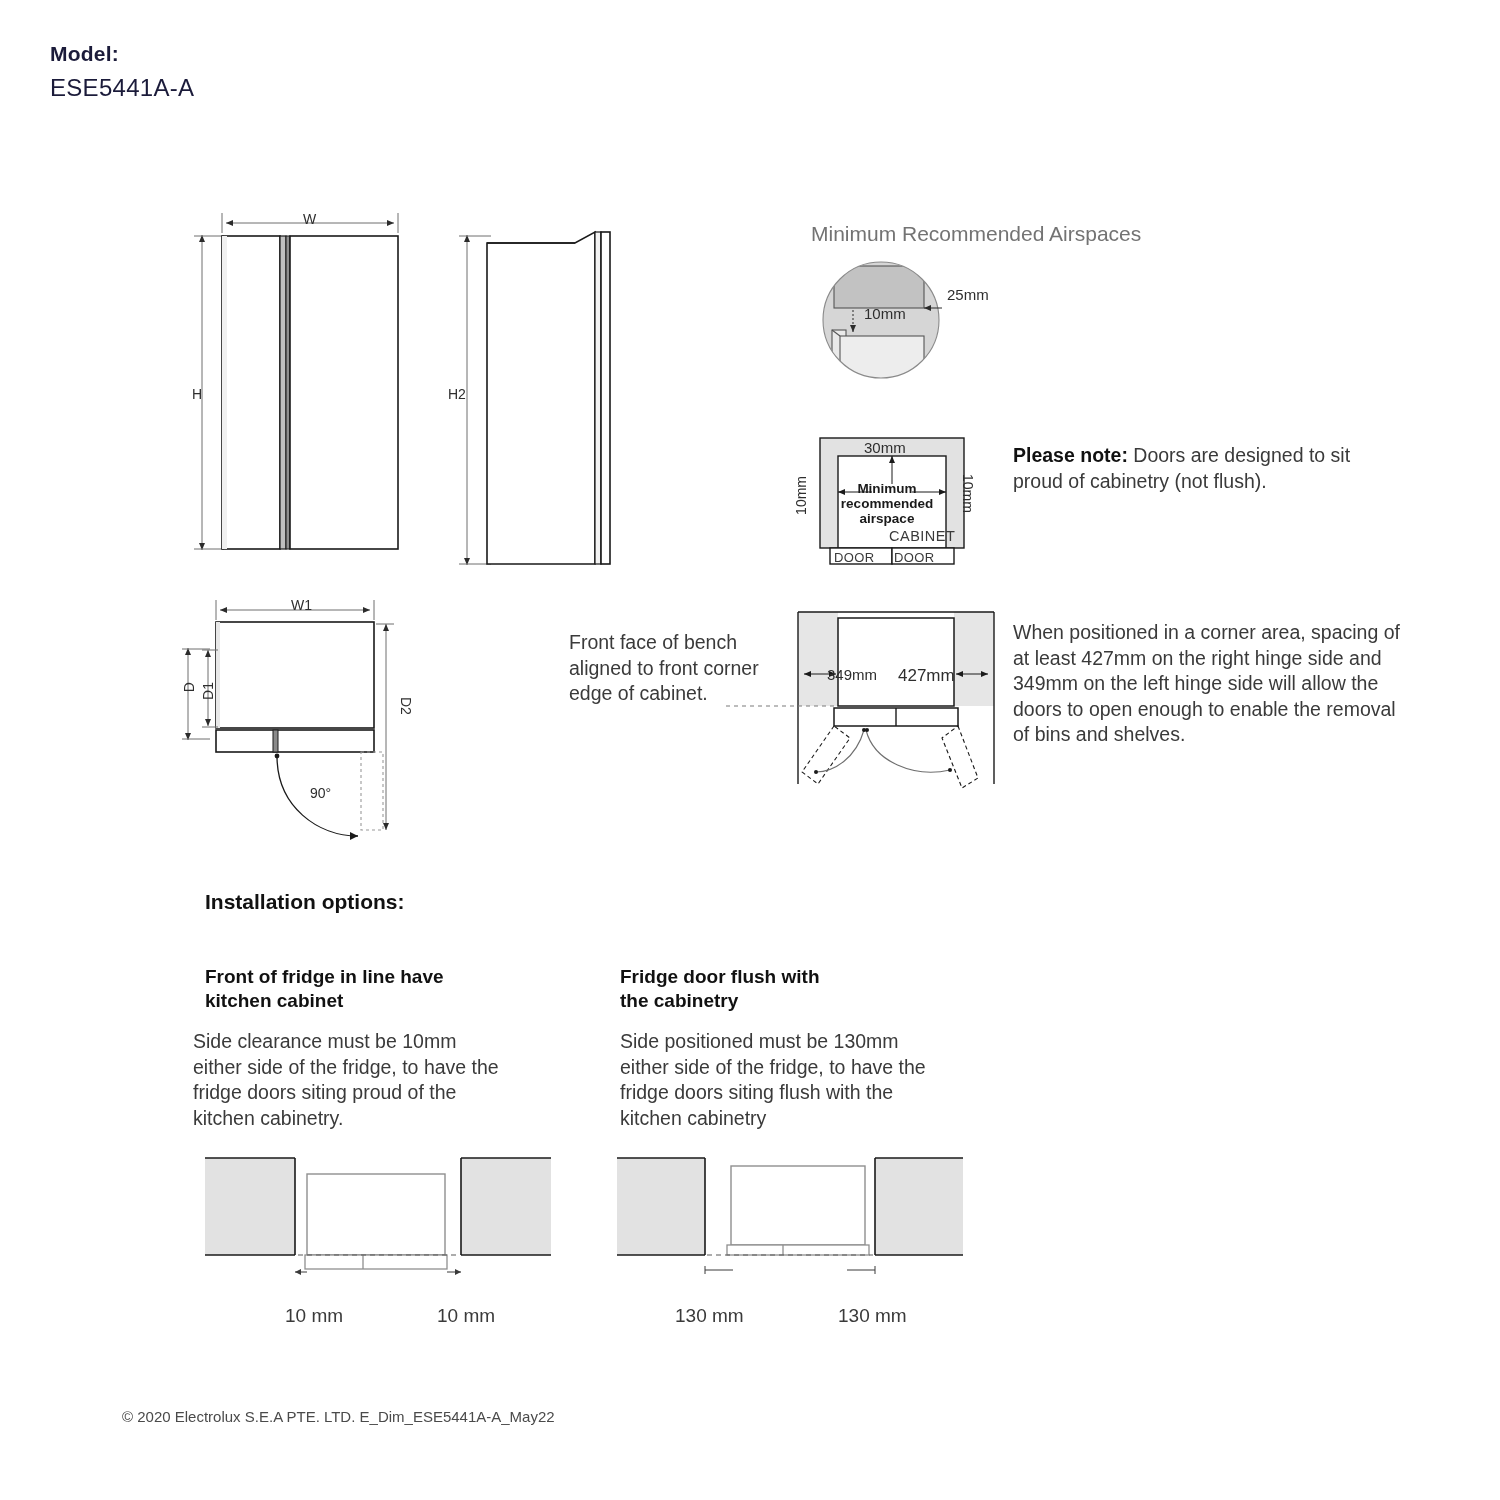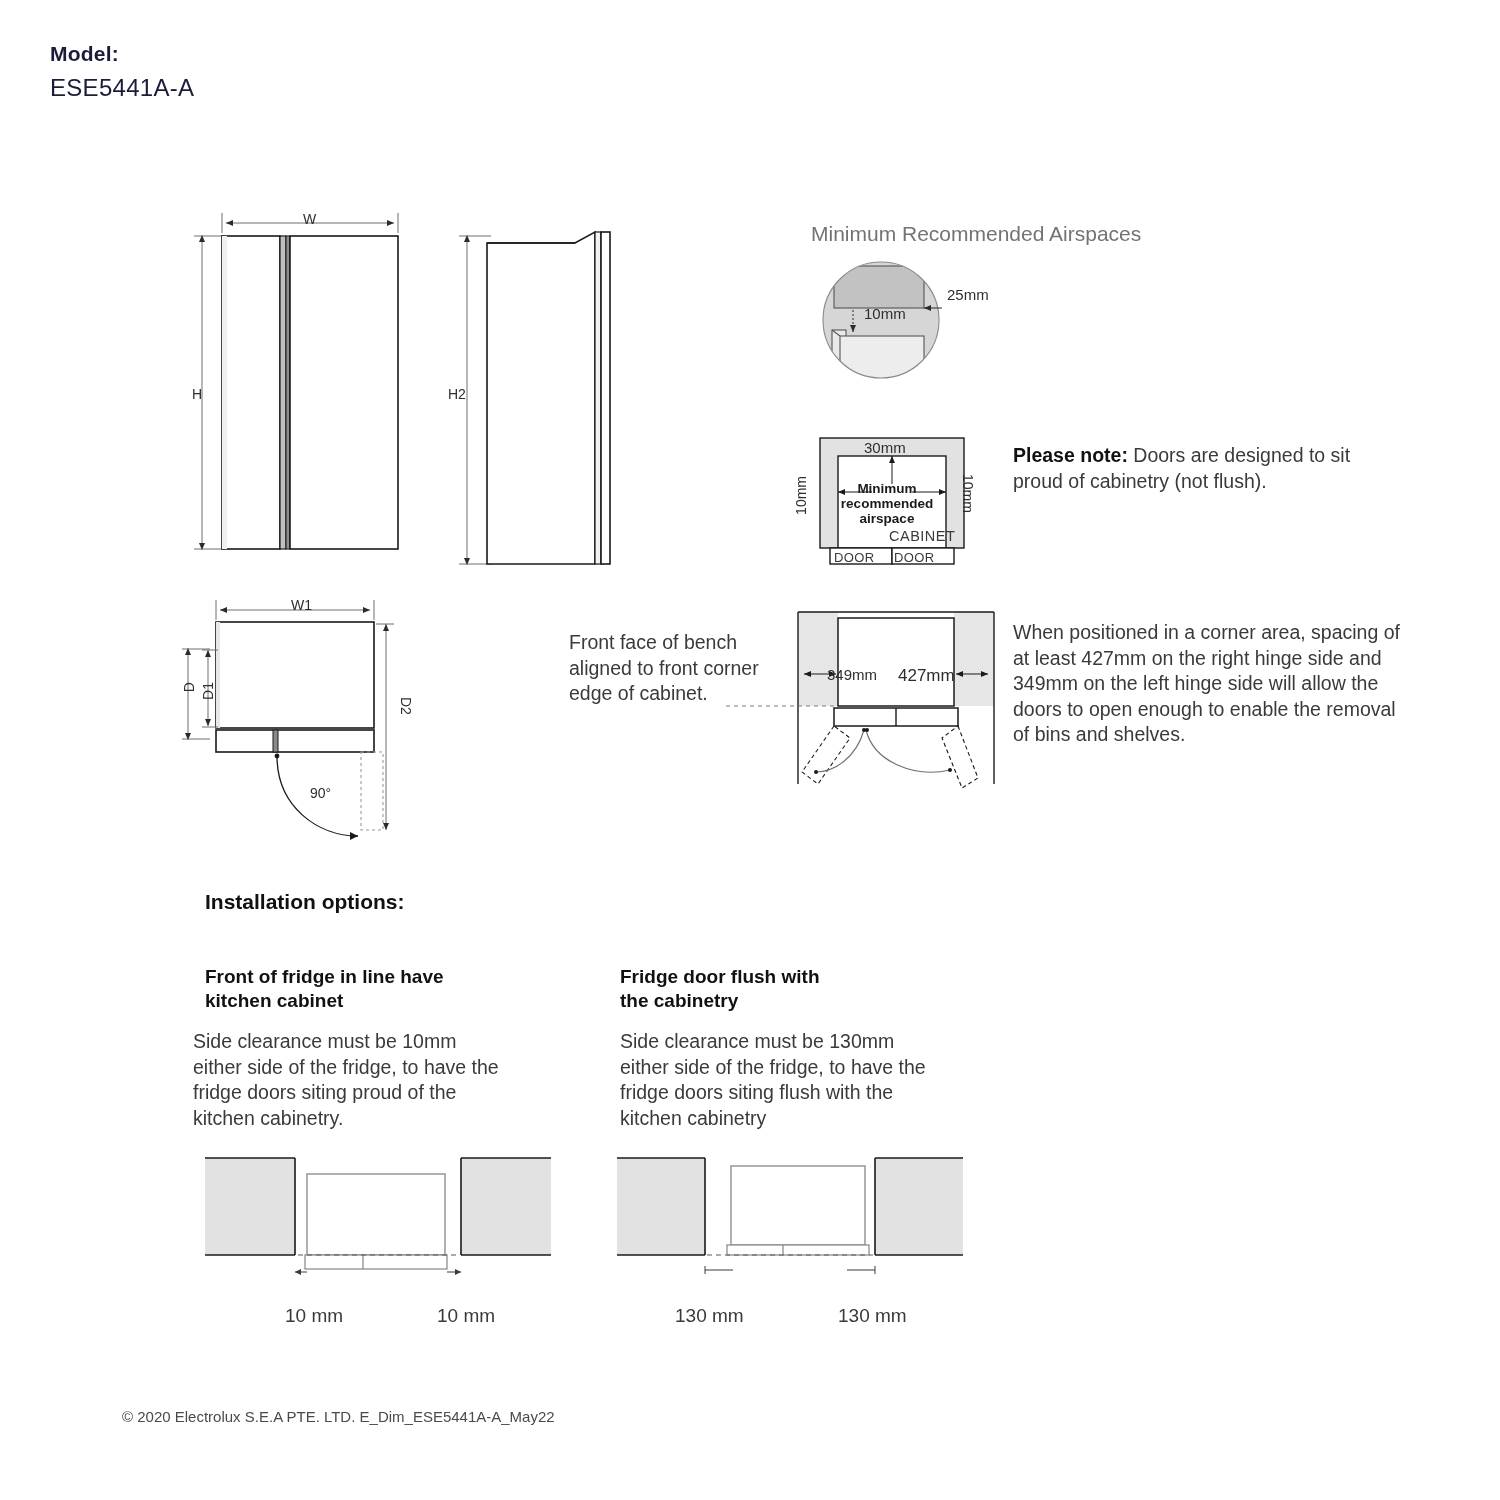--- a/index.html
+++ b/index.html
@@ -263,21 +263,21 @@
     <path d="M258 122 l-6 -3 v6 z" fill="#3a3a3a"></path>
   </svg>
 </div>
 <div class="abs" style="left:285px;top:1305px;font-size:19px;color:#3a3a3a;">10 mm</div>
 <div class="abs" style="left:437px;top:1305px;font-size:19px;color:#3a3a3a;">10 mm</div>
 
 <div class="abs bold-head" style="left:620px;top:965px;width:300px;">
   <div>Fridge door flush with</div>
   <div>the cabinetry</div>
 </div>
-<div class="abs body-text" style="left:620px;top:1029px;width:310px;">Side clearance must be 130mm either side of the fridge, to have the fridge doors siting flush with the kitchen cabinetry</div>
+<div class="abs body-text" style="left:620px;top:1029px;width:310px;">Side positioned must be 130mm either side of the fridge, to have the fridge doors siting flush with the kitchen cabinetry</div>
 
 <div class="abs" style="left:615px;top:1150px;">
   <svg width="350" height="130" viewBox="0 0 350 130">
     <rect x="2" y="8" width="88" height="97" fill="#e2e2e2" stroke="none"></rect>
     <rect x="260" y="8" width="88" height="97" fill="#e2e2e2" stroke="none"></rect>
     <line x1="2" y1="8" x2="90" y2="8" stroke="#1a1a1a" stroke-width="1.6"></line>
     <line x1="260" y1="8" x2="348" y2="8" stroke="#1a1a1a" stroke-width="1.6"></line>
     <line x1="90" y1="8" x2="90" y2="105" stroke="#1a1a1a" stroke-width="1.6"></line>
     <line x1="260" y1="8" x2="260" y2="105" stroke="#1a1a1a" stroke-width="1.6"></line>
     <line x1="2" y1="105" x2="90" y2="105" stroke="#1a1a1a" stroke-width="1.6"></line>

